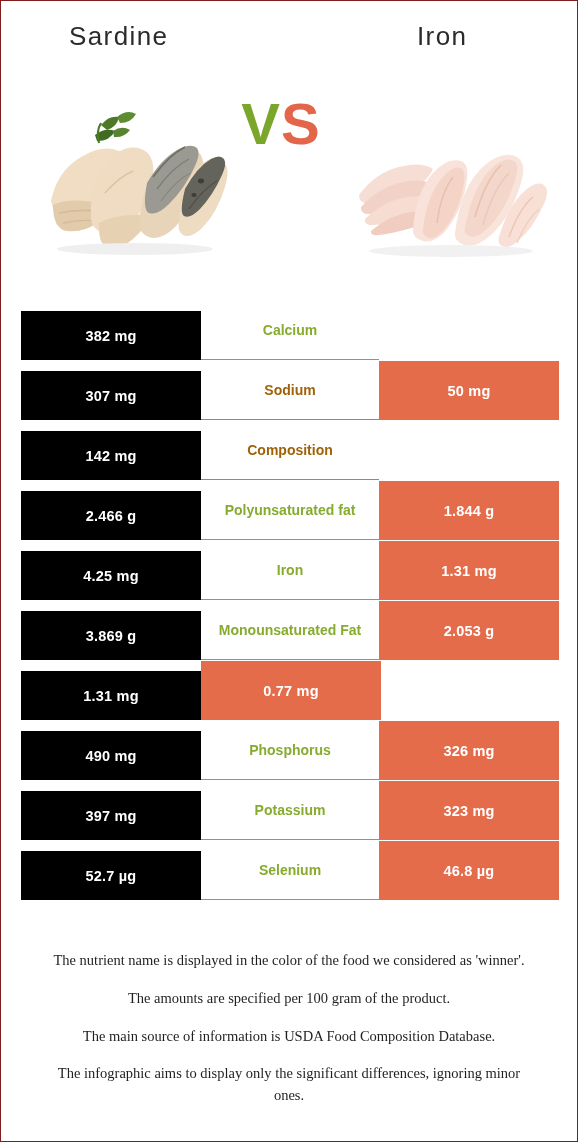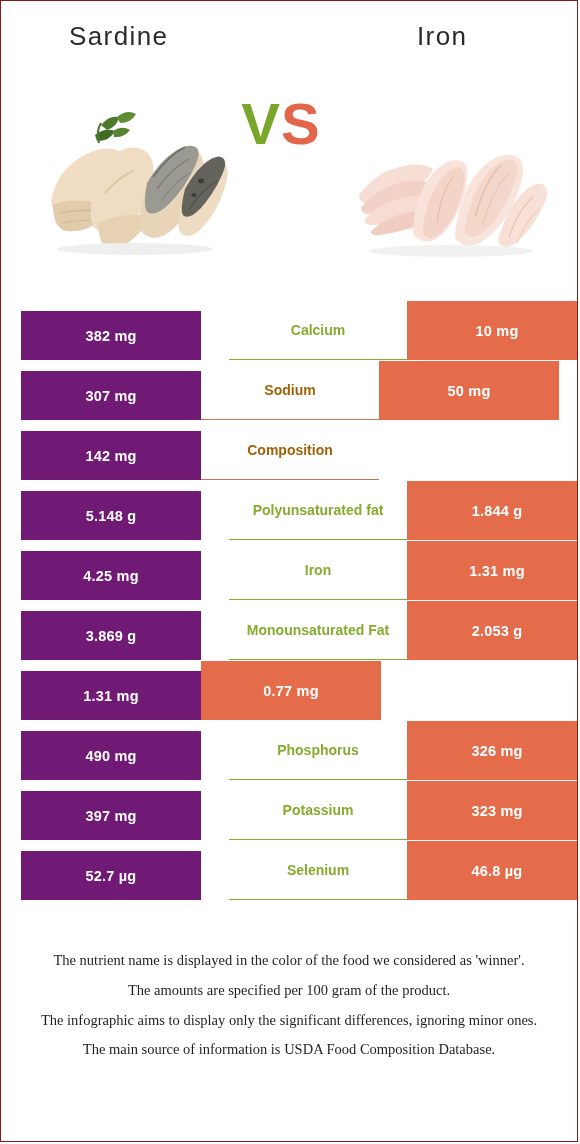--- a/index.html
+++ b/index.html
@@ -92,46 +92,46 @@
     text-align: center;
   }
   .cell.left, .cell.right {
     width: 180px;
     flex: 0 0 180px;
     font-size: 14.5px;
     font-weight: 600;
     color: #ffffff;
     letter-spacing: 0.2px;
   }
-  .cell.left  { background: #701a75; margin-top: 10px; }
+  .cell.left  { background: #000000; margin-top: 10px; }
   .cell.right { background: #e46c4b; }
   .cell.mid {
     width: 178px;
     flex: 0 0 178px;
     background: #ffffff;
     font-size: 14px;
     font-weight: 600;
     line-height: 1.35;
     padding: 4px 10px;
     border-bottom: 1px solid #86ab2e;
   }
-  .cell.mid.win-green  { color: #86ab2e; border-bottom-color: #86ab2e; margin-left: 28px; }
+  .cell.mid.win-green  { color: #86ab2e; border-bottom-color: #86ab2e; }
   .cell.mid.win-orange { color: #a16207; border-bottom-color: #cf7254; }
 
   
   .footer {
     margin-top: 50px;
     padding: 0 26px;
     text-align: center;
     font-family: "Liberation Serif", serif;
     font-size: 14.5px;
     line-height: 1.5;
     color: #1f1f1f;
   }
-  .footer p { margin: 8px; }
+  .footer p { margin: 16px; }
 </style>
 </head>
 <body>
 
 <div class="page">
 
   <div class="header">
     <div class="food-title left">Sardine</div>
     <div class="food-title right">Iron</div>
   </div>
@@ -197,33 +197,32 @@
 
         <ellipse cx="100" cy="178" rx="82" ry="6" fill="#f1f1f1"></ellipse>
       </g>
     </svg>
   </div>
 
   <div class="table">
       <div class="row">
         <div class="cell left">382 mg</div>
         <div class="cell mid win-green">Calcium</div>
-        <div class="cell right">10 mg</div>
       </div>
       <div class="row">
         <div class="cell left">307 mg</div>
         <div class="cell mid win-orange">Sodium</div>
         <div class="cell right">50 mg</div>
       </div>
       <div class="row">
         <div class="cell left">142 mg</div>
         <div class="cell mid win-orange">Composition</div>
       </div>
       <div class="row">
-        <div class="cell left">5.148 g</div>
+        <div class="cell left">2.466 g</div>
         <div class="cell mid win-green">Polyunsaturated fat</div>
         <div class="cell right">1.844 g</div>
       </div>
       <div class="row">
         <div class="cell left">4.25 mg</div>
         <div class="cell mid win-green">Iron</div>
         <div class="cell right">1.31 mg</div>
       </div>
       <div class="row">
         <div class="cell left">3.869 g</div>
@@ -247,17 +246,17 @@
       <div class="row">
         <div class="cell left">52.7 µg</div>
         <div class="cell mid win-green">Selenium</div>
         <div class="cell right">46.8 µg</div>
       </div>
     </div>
 
   <div class="footer">
     <p>The nutrient name is displayed in the color of the food we considered as 'winner'.</p>
     <p>The amounts are specified per 100 gram of the product.</p>
+    <p>The main source of information is USDA Food Composition Database.</p>
     <p>The infographic aims to display only the significant differences, ignoring minor ones.</p>
-    <p>The main source of information is USDA Food Composition Database.</p>
   </div>
 
 </div>
 
 </body></html>

